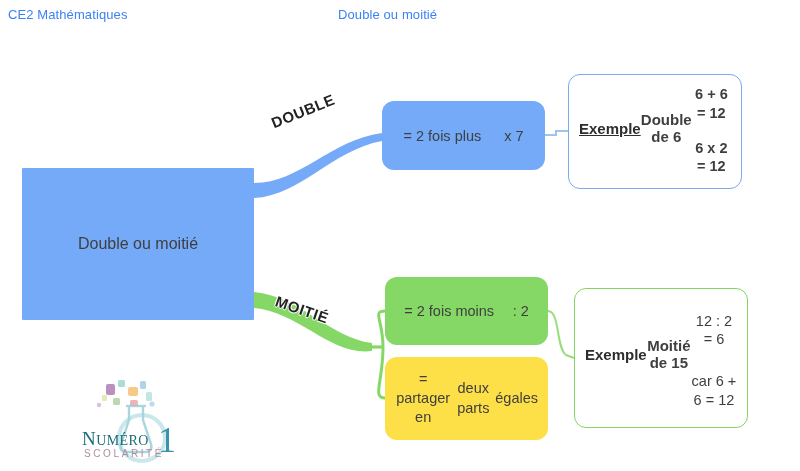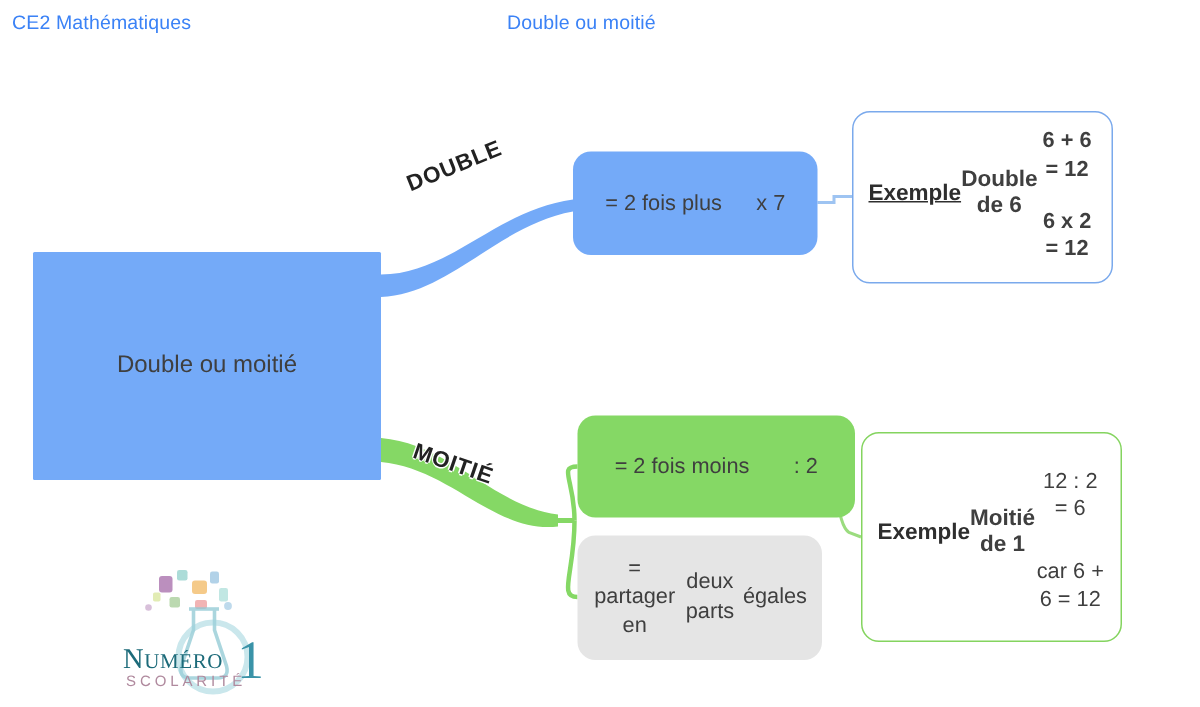--- a/index.html
+++ b/index.html
@@ -63,28 +63,28 @@
     padding: 6px 10px;
   }
   #double-box {
     left: 382px; top: 101px;
     width: 163px; height: 69px;
     background: #74aaf8;
     justify-content: space-around;
   }
   #moitie-box-1 {
     left: 385px; top: 277px;
-    width: 185px; height: 68px;
+    width: 163px; height: 68px;
     background: #85d865;
     justify-content: space-around;
   }
   #moitie-box-2 {
     left: 385px; top: 357px;
     width: 163px; height: 83px;
-    background: #e5e5e5;
+    background: #fde047;
     line-height: 1.32;
   }
 
   .example-card {
     background: #ffffff;
     border-radius: 12px;
     padding: 8px 10px 10px;
   }
   #double-example {
     left: 568px; top: 74px;
@@ -201,21 +201,21 @@
 </div>
 
 <div class="node branch-box" id="moitie-box-2">
   <span>= partager en</span>
   <span>deux parts</span>
   <span>égales</span>
 </div>
 
 <div class="node example-card" id="moitie-example">
   <div class="example-title">Exemple</div>
-  <div class="example-sub">Moitié de 1</div>
+  <div class="example-sub">Moitié de 15</div>
   <div class="eq-list">
     <span class="eq-line">12 : 2 = 6</span>
     <span class="eq-line">car 6 + 6 = 12</span>
   </div>
 </div>
 
 <div id="logo">
   <svg width="122" height="92" viewBox="0 0 122 92" xmlns="http://www.w3.org/2000/svg">
 
     <g opacity="0.85">

